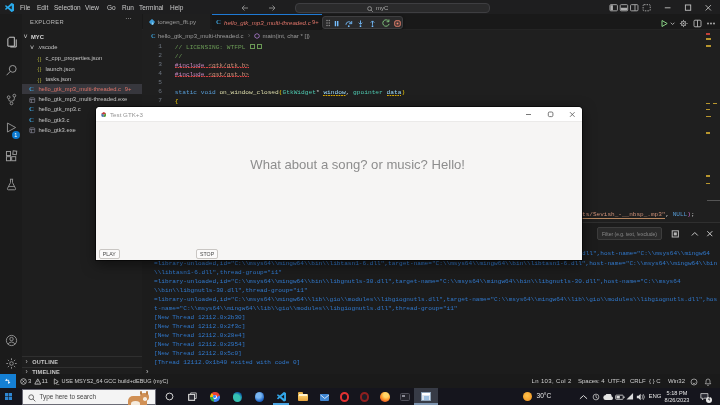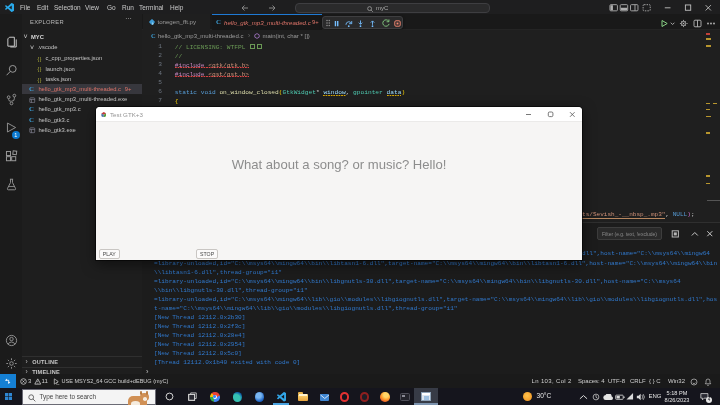--- a/index.html
+++ b/index.html
@@ -351,21 +351,21 @@
         <path d="M5 0L9.3 2.5 5 5 0.7 2.5z" fill="#c43a3a"></path>
         <path d="M5 5l4.3-2.5v5L5 10z" fill="#5a9e3a"></path>
         <path d="M5 5L0.7 2.5v5L5 10z" fill="#4a6fa5"></path>
       </svg>
  <span class="a" style="left:14px;top:4px;font-size:6.2px;color:#929292">Test GTK+3</span>
  <svg class="a" style="left:428px;top:3px" width="52" height="9" viewBox="0 0 52 9" fill="none" stroke="#555" stroke-width="0.8">
    <path d="M2 4.5h5"></path>
    <rect x="24.3" y="2" width="4.6" height="4.6" rx="1.2"></rect>
    <path d="M46 2.2l4.6 4.6M50.6 2.2L46 6.8"></path>
  </svg>
- <div class="a" style="left:117px;top:50.3px;width:252px;text-align:center;font-size:13.1px;color:#8d8d8d">What about a song? or music? Hello!</div>
+ <div class="a" style="left:117px;top:50.3px;width:252px;text-align:right;font-size:13.1px;color:#8d8d8d">What about a song? or music? Hello!</div>
  <div class="a" style="left:3px;top:142px;width:20.5px;height:10px;background:#fbfafa;border:1px solid #c9c6c3;border-radius:2px;font-size:5.2px;color:#454545;text-align:center;line-height:9px">PLAY</div>
  <div class="a" style="left:99.8px;top:142px;width:22.6px;height:10px;background:#fbfafa;border:1px solid #c9c6c3;border-radius:2px;font-size:5.2px;color:#454545;text-align:center;line-height:9px">STOP</div>
 </div>
 
 <div class="a" id="taskbar">
 
  <svg class="a" style="left:5px;top:5px" width="7.2" height="7.2" viewBox="0 0 8 8" fill="#2e86d4">
         <rect x="0" y="0" width="3.6" height="3.6"></rect>
         <rect x="4.2" y="0" width="3.8" height="3.6"></rect>
         <rect x="0" y="4.2" width="3.6" height="3.6"></rect>

